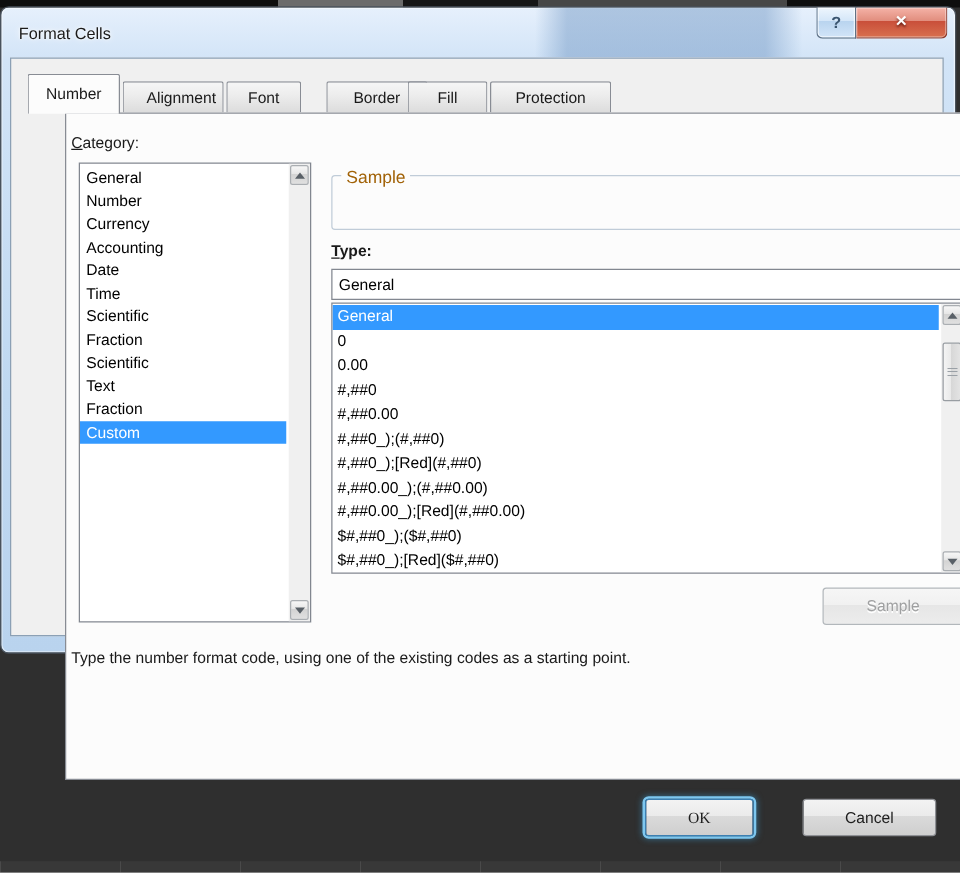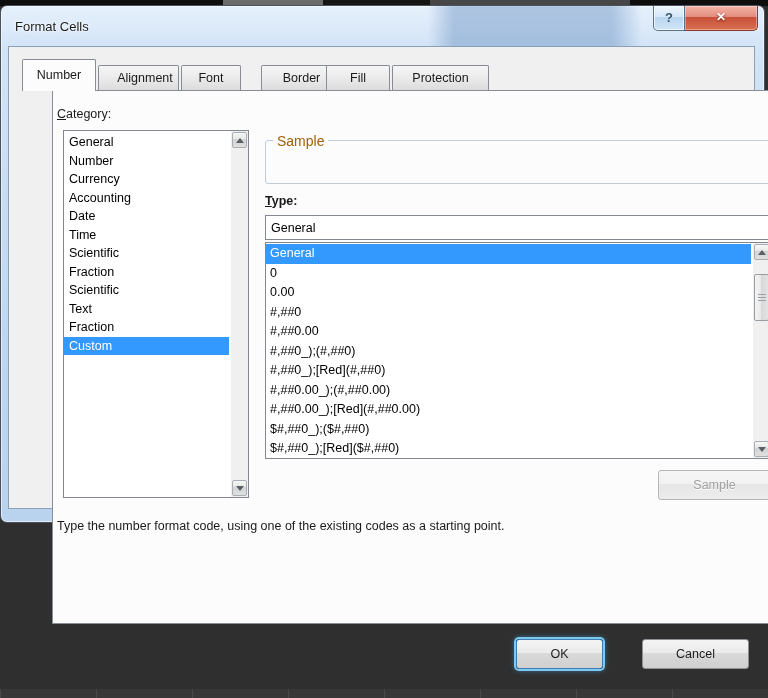--- a/index.html
+++ b/index.html
@@ -123,20 +123,21 @@
   .delete-btn {
     left:605px; top:379px; width:113px; height:30px; line-height:28px;
     border-color:#b2b7bb; color:#9fa0a1; text-shadow:0 1px 0 #fff;
     background:linear-gradient(#f6f6f6,#f1f1f1 45%,#e6e6e6 46%,#ececec);
   }
   .hint { position:absolute; left:4px; top:428px; width:720px; font-size:12.5px; color:#1a1a1a; }
   .ok-btn {
     left:507px; top:592px; width:87px; height:30px; line-height:28px;
     border:1px solid #3c7fb1;
     box-shadow:0 0 0 2px #7ec7ef, 0 0 5px 2px rgba(60,160,215,.55);
+    font-family:Liberation Serif, serif;
   }
   .cancel-btn { left:633px; top:592px; width:107px; height:30px; line-height:28px; }
 </style>
 </head>
 <body>
 
 <div class="bg-top"></div>
 <div class="bg-bottom"></div>
 
 <div class="dialog">

